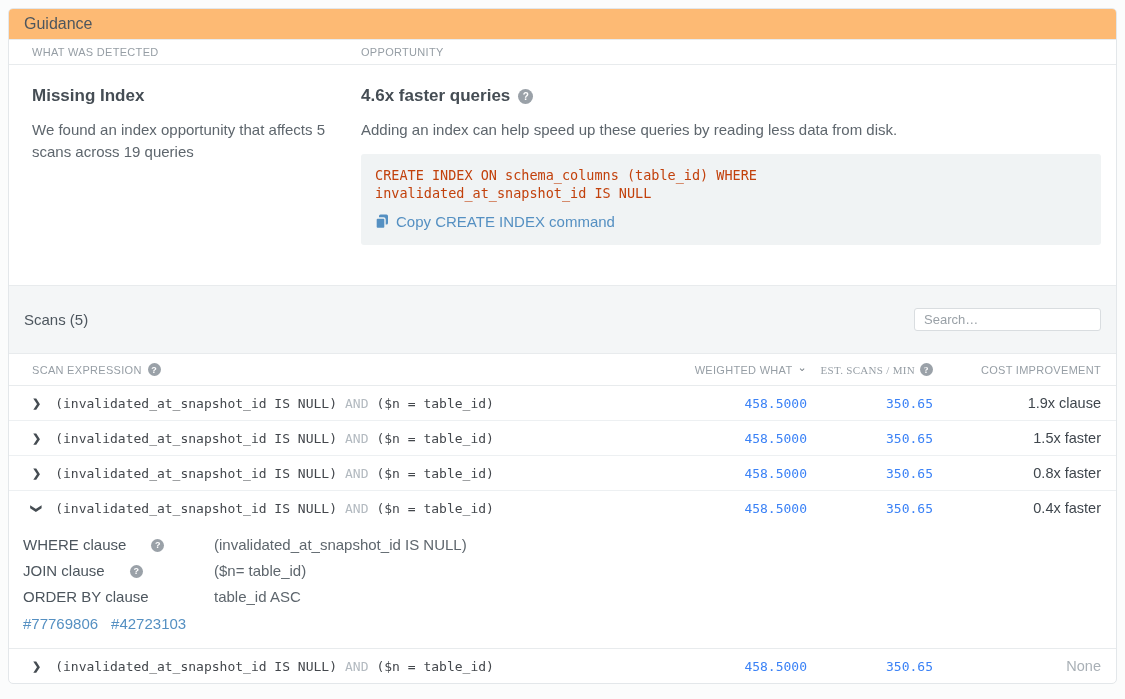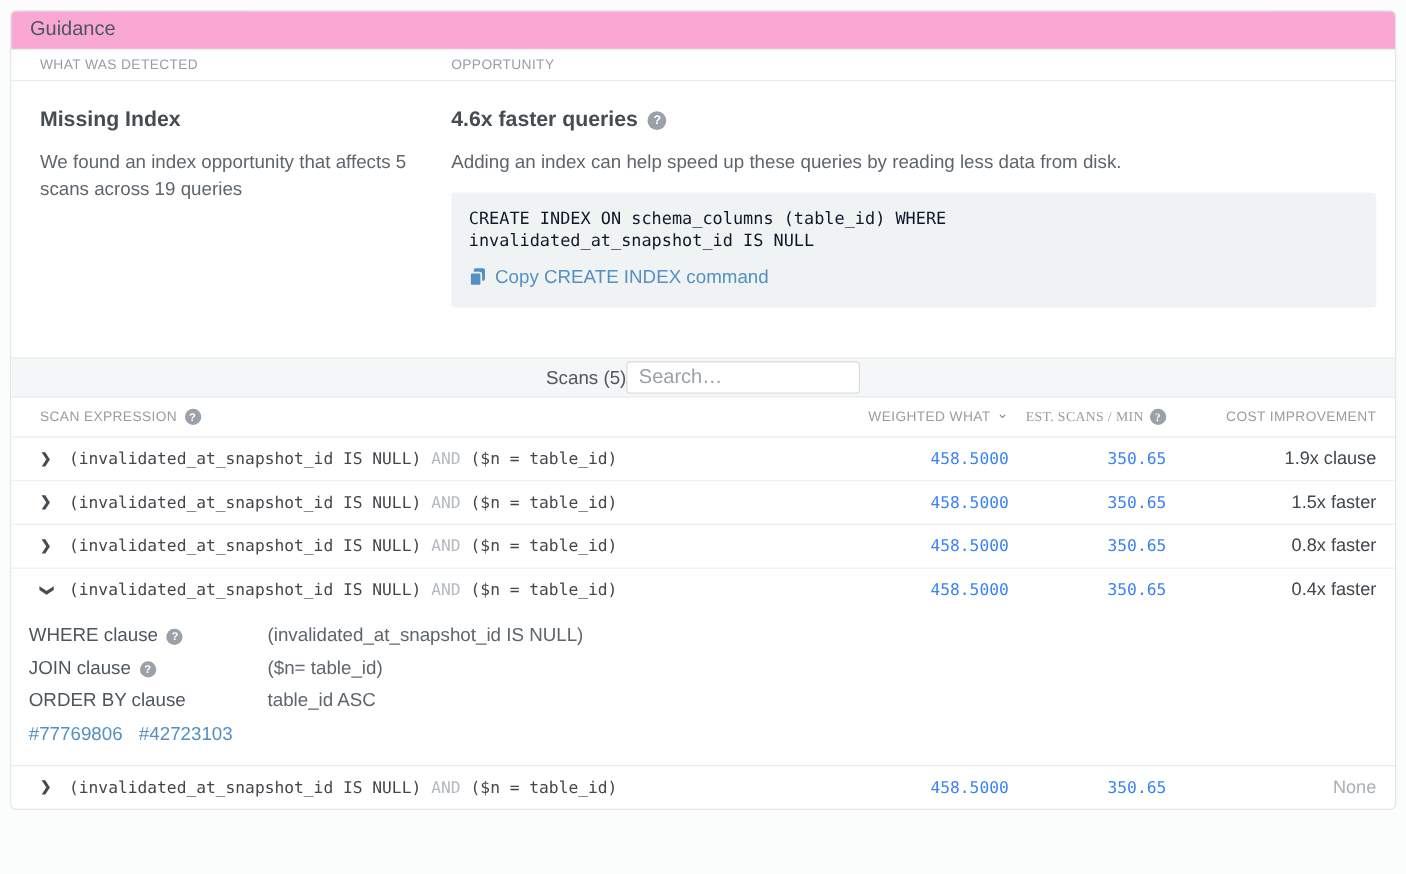--- a/index.html
+++ b/index.html
@@ -14,21 +14,21 @@
   }
   .panel {
     position:absolute; left:8px; top:8px; width:1109px;
     background:#ffffff;
     border:1px solid #e3e7ea;
     border-radius:5px;
     overflow:hidden;
   }
   
   .title-bar {
-    background:#f9a8d4;
+    background:#fdba74;
     border-bottom:1px solid #e8ebed;
     padding:6px 15px;
     font-size:16px;
     color:#4d565e;
   }
   
   .col-headers {
     display:flex;
     align-items:center;
     border-bottom:1px solid #e8ebed;
@@ -68,46 +68,46 @@
     background:#f0f3f4;
     border-radius:3px;
     margin-top:13px;
     padding:13px 14px 12px 14px;
   }
   .code-block pre {
     margin:0 0 11px 0;
     font-family:"DejaVu Sans Mono", monospace;
     font-size:13.5px;
     line-height:1.32;
-    color:#0f172a;
+    color:#c2410c;
     white-space:pre-wrap;
   }
   a.link {
     color:#5590c2;
     text-decoration:none;
     font-size:15px;
     display:inline-flex; align-items:center; gap:7px;
     cursor:pointer;
   }
   .read-more-row { text-align:right; margin-top:17px; padding-right:0; }
   .icon-svg { display:inline-block; vertical-align:middle; }
   
   .scans-bar {
-    display:flex; justify-content:center; align-items:center;
+    display:flex; justify-content:space-between; align-items:center;
     background:#f4f6f7;
     border-top:1px solid #e8ebed;
     border-bottom:1px solid #e8ebed;
-    padding:2px 15px;
+    padding:22px 15px;
     margin-top:20px;
   }
   .scans-title { font-size:15px; color:#4d565e; }
   .search-input {
     width:187px;
     padding:3px 9px;
-    font-size:16px;
+    font-size:13px;
     font-family:"Liberation Sans", sans-serif;
     border:1px solid #d9dde0;
     border-radius:3px;
     color:#4d565e;
     background:#ffffff;
     outline:none;
   }
   .search-input::placeholder { color:#9aa1a7; }
   .thead {
     display:flex; align-items:center;
@@ -143,21 +143,21 @@
   .imp { font-size:14.5px; color:#3f464d; }
   .imp.muted { color:#a9b0b6; }
   
   .row-detail {
     padding:8px 15px 16px 14px;
     border-bottom:1px solid #e8ebed;
   }
   .detail-grid { display:grid; grid-template-columns:191px 1fr; row-gap:2px; }
   .detail-label {
     font-size:15px; color:#4d565e;
-    display:flex; align-items:center; gap:7px;
+    display:flex; align-items:center; gap:25px;
     line-height:24px;
   }
   .detail-value { font-size:15px; color:#5e666d; line-height:24px; }
   .ref-title { font-size:15px; color:#5e666d; margin-top:15px; }
   .ref-links { margin-top:6px; display:flex; gap:13px; }
   .ref-links a.link { font-size:15px; }
 </style>
 </head>
 <body>
 

